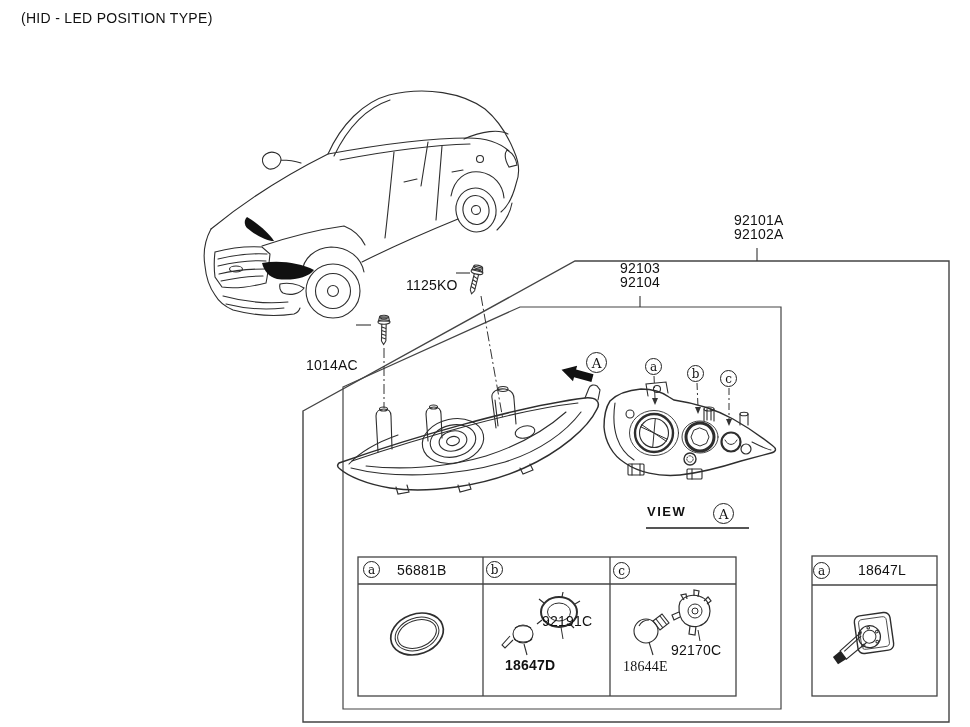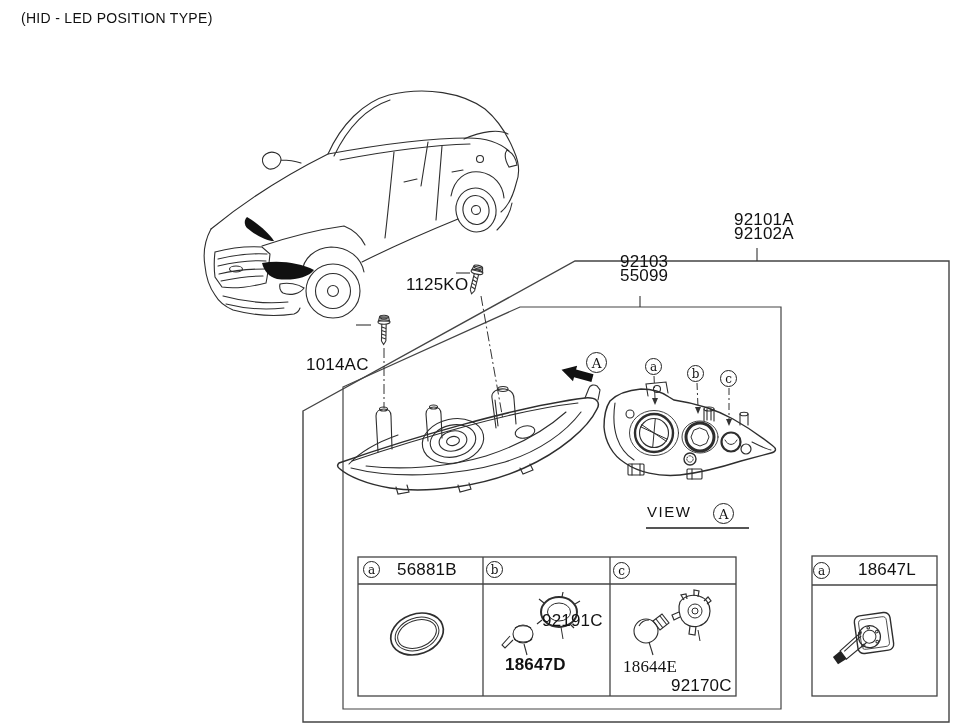--- a/index.html
+++ b/index.html
@@ -1,28 +1,28 @@
 <!DOCTYPE html>
 <html><head>
 <meta charset="utf-8">
 <style>
   html,body{margin:0;padding:0;background:#fff;}
   .stage{position:relative;width:951px;height:727px;background:#fff;overflow:hidden;
          font-family:"Liberation Sans",sans-serif;color:#111;}
   svg{position:absolute;left:0;top:0;}
-  .lbl{position:absolute;font-size:17px;line-height:14px;white-space:nowrap;
+  .lbl{position:absolute;font-size:14px;line-height:14px;white-space:nowrap;
        letter-spacing:.2px;color:#111;}
   .lbl div{line-height:14px;}
   .ccirc{position:absolute;box-sizing:border-box;width:17px;height:17px;
          border:1.4px solid #222;border-radius:50%;background:#fff;
          display:flex;align-items:center;justify-content:center;
          font:12px "DejaVu Serif",serif;color:#111;}
   .ccirc.big{width:21px;height:21px;font-size:13.5px;}
   .title{font-size:14px;letter-spacing:.3px;}
-  .viewword{font-size:15px;letter-spacing:1.5px;}
+  .viewword{font-size:13px;letter-spacing:1.5px;font-weight:bold;}
 </style>
 </head>
 <body>
 
 <div class="stage">
 
 <svg width="970" height="727" viewBox="0 0 970 727">
 
   <g fill="none" stroke="#444" stroke-width="1.4">
     <path d="M303,411 L575,261 L949,261 L949,722 L303,722 Z"></path>
@@ -213,23 +213,23 @@
   </g>
 </svg>
 
 <div class="lbl title" style="left:21px;top:11px;">(HID - LED POSITION TYPE)</div>
 
 <div class="lbl" style="left:734px;top:213px;">
   <div>92101A</div>
   <div>92102A</div>
 </div>
 
-<div class="lbl" style="left:620px;top:255px;">
+<div class="lbl" style="left:620px;top:261px;">
   <div>92103</div>
-  <div>55099</div>
+  <div>92104</div>
 </div>
 
 <div class="lbl" style="left:406px;top:278px;">1125KO</div>
 <div class="lbl" style="left:306px;top:318px;margin-top:40px;">1014AC</div>
 
 <div class="lbl viewword" style="left:647px;top:505px;">VIEW</div>
 <div class="ccirc big" style="left:713px;top:503px;">A</div>
 
 <div class="ccirc big" style="left:586px;top:352px;">A</div>
 <div class="ccirc" style="left:645px;top:358px;">a</div>
@@ -237,18 +237,18 @@
 <div class="ccirc" style="left:720px;top:370px;">c</div>
 
 <div class="ccirc" style="left:363px;top:561px;">a</div>
 <div class="lbl" style="left:397px;top:563px;">56881B</div>
 <div class="ccirc" style="left:486px;top:561px;">b</div>
 <div class="ccirc" style="left:613px;top:562px;">c</div>
 
 <div class="lbl" style="left:542px;top:614px;text-align:center;">92191C</div>
 <div class="lbl" style="left:505px;top:658px;font-weight:bold;">18647D</div>
 <div class="lbl" style="left:623px;top:660px;font-family:Liberation Serif, serif;">18644E</div>
-<div class="lbl" style="left:671px;top:679px;">92170C</div>
+<div class="lbl" style="left:671px;top:643px;">92170C</div>
 
 <div class="ccirc" style="left:813px;top:562px;">a</div>
 <div class="lbl" style="left:850px;top:563px;margin-left:8px;">18647L</div>
 
 </div>
 
 </body></html>

